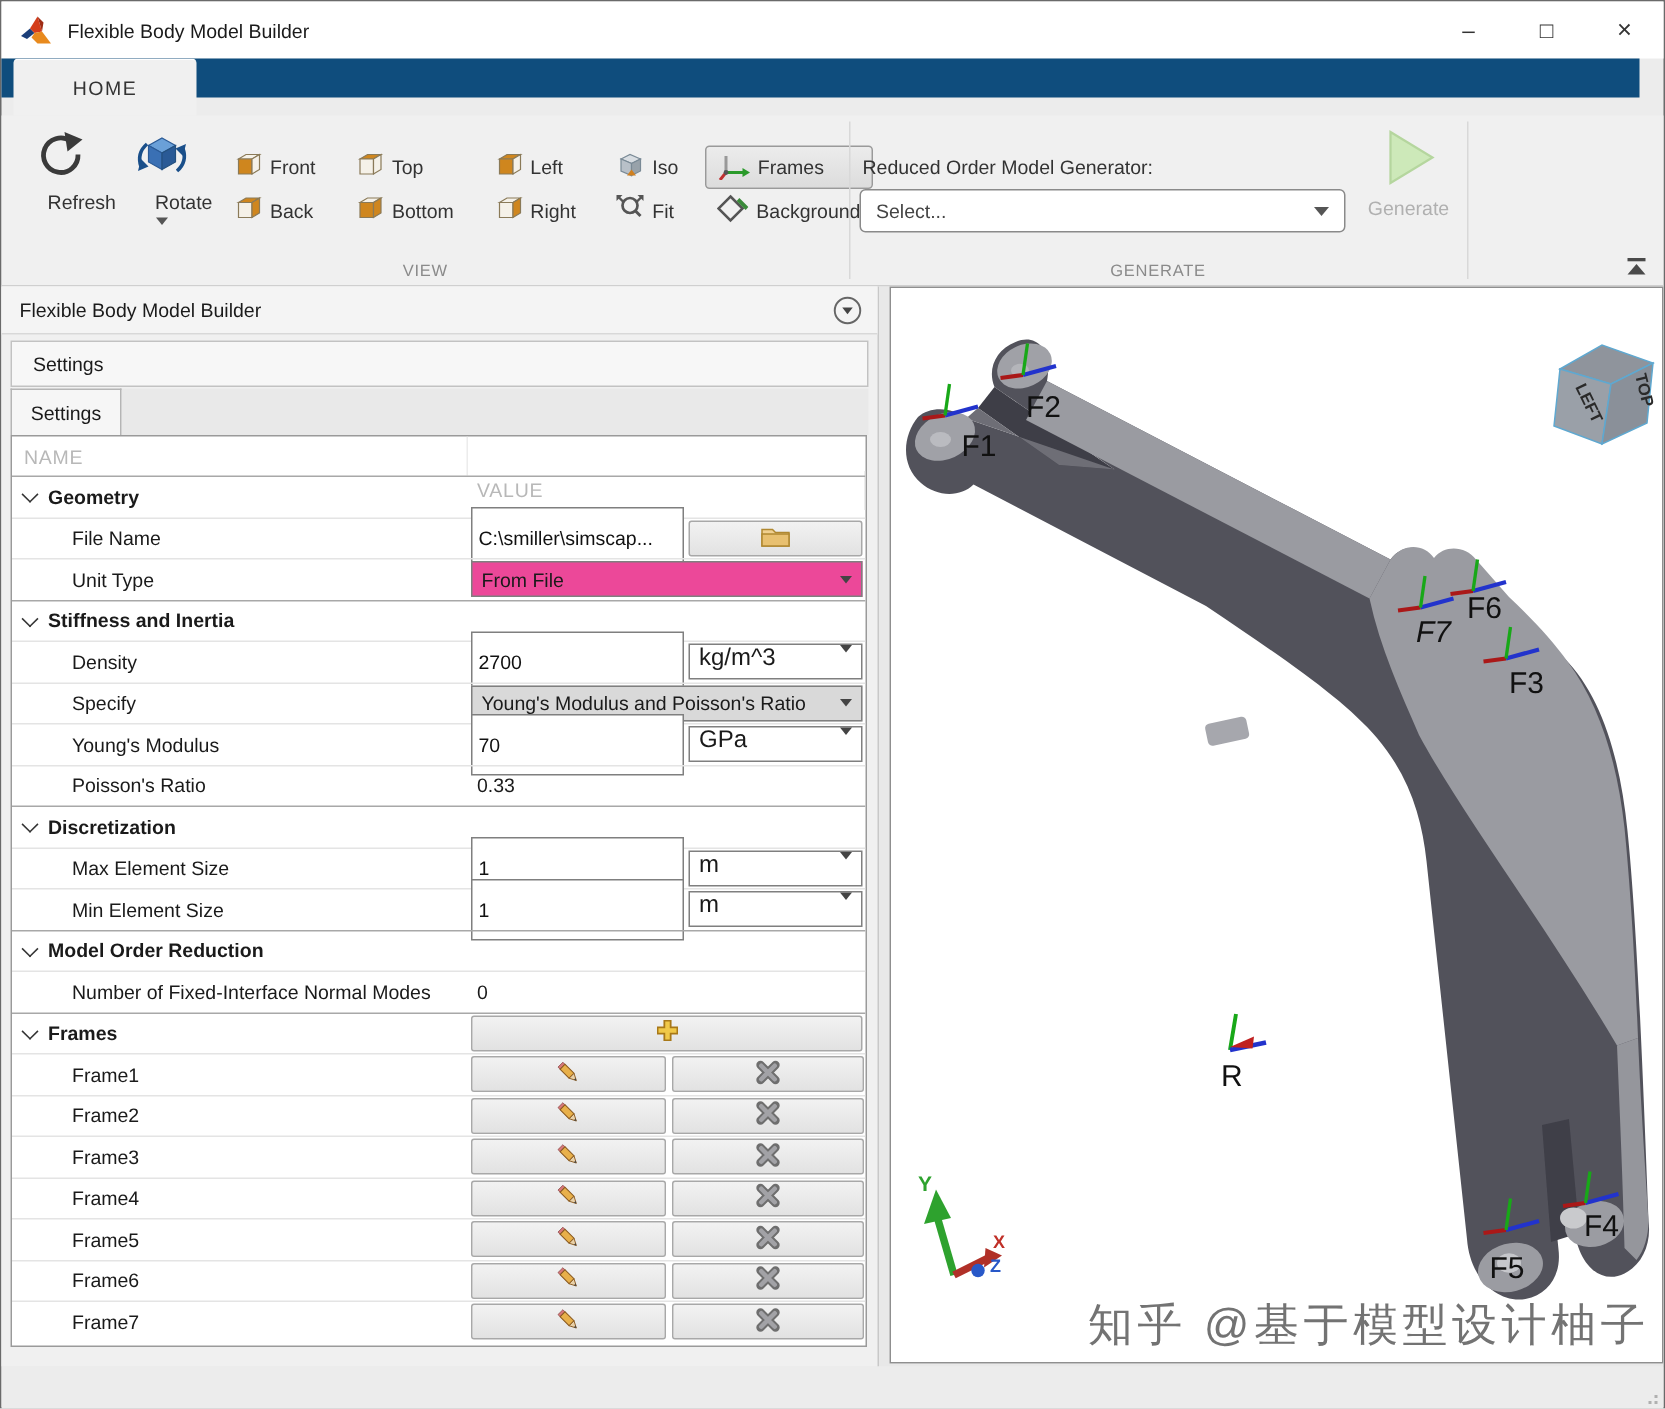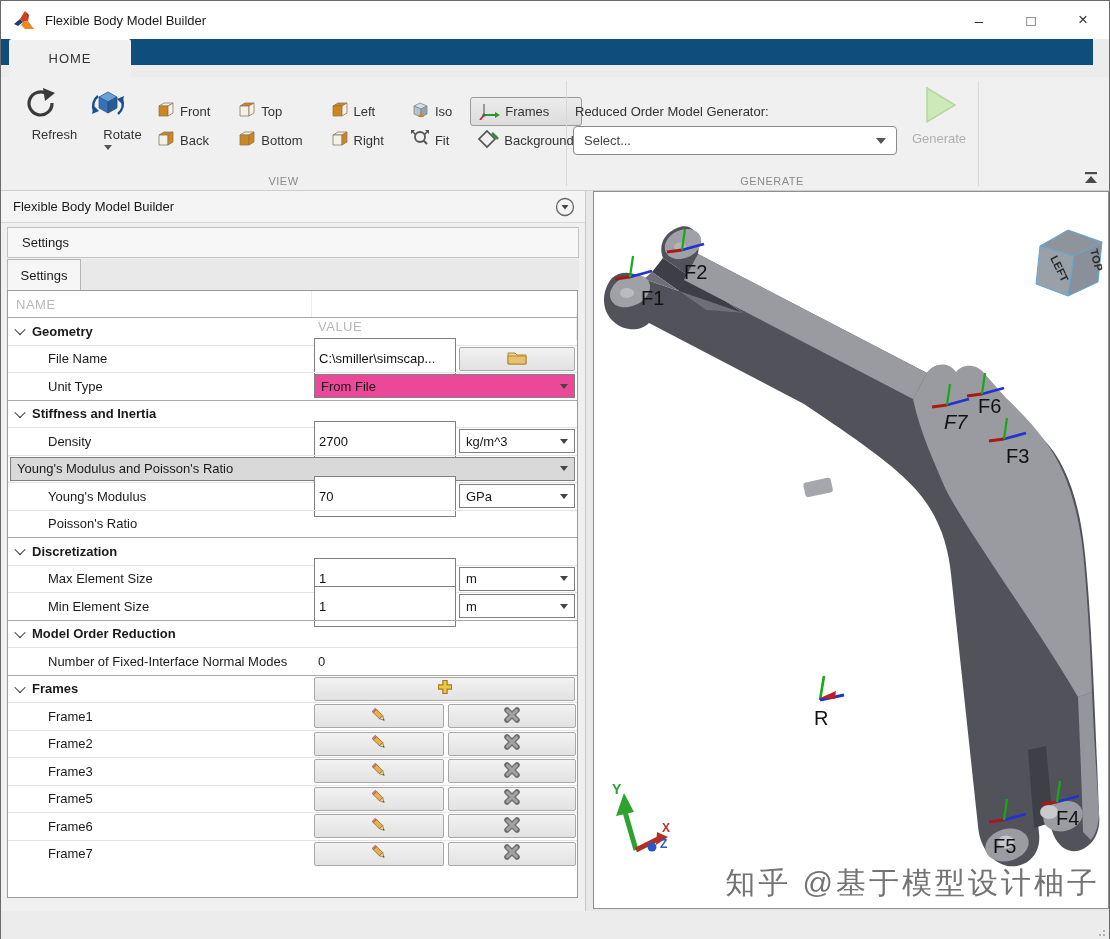--- a/index.html
+++ b/index.html
@@ -54,21 +54,21 @@
   .prow.section:first-of-type { border-top:none; }
   .cell-name { flex:0 0 304px; padding-left:40px; font-size:13px; color:#1a1a1a; display:flex; align-items:center; height:100%; }
   .prow.head .cell-name, .prow.head .cell-val { color:#b8b8b8; border-right:1px solid #ececec; }
   .prow.head .cell-name { padding-left:8px; }
   .prow.section .cell-name { padding-left:22px; flex:0 0 100%; }
   .cell-val { flex:1 1 auto; height:100%; display:flex; align-items:center; padding:0 2px; font-size:13px; color:#1a1a1a; position:relative; }
   .chev { width:8px; height:8px; border-left:1.6px solid #333; border-bottom:1.6px solid #333; transform:rotate(-45deg) translate(1px,-1px); margin-right:8px; margin-left:-14px; flex:0 0 auto; }
   .txt-input { height:41px; background:#fff; border:1px solid #7f7f7f; display:flex; align-items:center; padding:0 4px; font-size:13px; color:#111; overflow:hidden; white-space:nowrap; }
   .w-input { width:142px; }
   .btn-box { height:24px; background:linear-gradient(#f2f2f2,#e2e2e2); border:1px solid #a8a8a8; border-radius:2px; display:flex; align-items:center; justify-content:center; cursor:default; }
-  .unit-dd { flex:1 1 auto; margin-left:3px; height:24px; border:1px solid #7f7f7f; background:#fff; display:flex; align-items:center; padding:0 6px; font-size:13px; }
+  .unit-dd { flex:1 1 auto; margin-left:3px; height:24px; border:1px solid #7f7f7f; background:#fff; display:flex; padding:0 6px; font-size:16px; }
   .unit-dd .dd-caret, .full-dd .dd-caret { margin-left:auto; border-top-color:#444; border-left-width:4px; border-right-width:4px; border-top-width:5px; }
   .full-dd { flex:1 1 auto; height:24px; border:1px solid #7f7f7f; background:#ec4899; display:flex; align-items:center; padding:0 6px; font-size:13px; }
   .full-dd.gray { background:#d9d9d9; }
   .plain-val { padding-left:4px; }
 
   
   .viewport { position:absolute; left:592px; top:0; width:516px; height:718px; background:#fff; border:1px solid #8f8f8f; }
   .vp-label { position:absolute; font-size:20px; color:#111; line-height:1; pointer-events:none; }
   .watermark { position:absolute; right:8px; bottom:4px; font-size:30px; color:#737373; letter-spacing:3px; font-family:sans-serif; white-space:nowrap; }
 
@@ -289,39 +289,43 @@
             <div class="cell-name">Density</div>
             <div class="cell-val">
               <div class="txt-input w-input">2700</div>
              <div class="unit-dd">
                 <span>kg/m^3</span>
                 <span class="dd-caret"></span>
               </div>
             </div>
           </div>
           <div class="prow">
+            <div class="cell-name">Specify</div>
             <div class="cell-val">
               <div class="full-dd gray">
                 <span>Young's Modulus and Poisson's Ratio</span>
                 <span class="dd-caret"></span>
               </div>
             </div>
           </div>
           <div class="prow">
             <div class="cell-name">Young's Modulus</div>
             <div class="cell-val">
               <div class="txt-input w-input">70</div>
              <div class="unit-dd">
                 <span>GPa</span>
                 <span class="dd-caret"></span>
               </div>
             </div>
           </div>
           <div class="prow">
             <div class="cell-name">Poisson's Ratio</div>
+            <div class="cell-val">
+              <span class="plain-val">0.33</span>
+            </div>
           </div>
           <div class="prow section">
             <div class="cell-name"><span class="chev"></span>Discretization</div>
           </div>
           <div class="prow">
             <div class="cell-name">Max Element Size</div>
             <div class="cell-val">
               <div class="txt-input w-input">1</div>
              <div class="unit-dd">
                 <span>m</span>
@@ -396,20 +400,41 @@
              <div class="btn-box" style="width:128px; margin-left:4px;">
                 <span><svg width="18" height="18" viewBox="0 0 18 18">
       <path d="M4 4 L14 14 M14 4 L4 14" stroke="#6e6e6e" stroke-width="5.6" stroke-linecap="round"></path>
       <path d="M4.5 4.5 L13.5 13.5 M13.5 4.5 L4.5 13.5" stroke="#a2a2a6" stroke-width="3" stroke-linecap="round"></path>
                   </svg></span>
               </div>
             </div>
           </div>
           <div class="prow">
             <div class="cell-name">Frame3</div>
+            <div class="cell-val">
+              <div class="btn-box" style="width:130px;">
+                <span><svg width="18" height="18" viewBox="0 0 18 18">
+                    <g transform="rotate(45 9 9)">
+      <rect x="1.5" y="6.8" width="2" height="4.6" fill="#d87878" stroke="#8a4a4a" stroke-width="0.5"></rect>
+      <rect x="3.5" y="6.8" width="8.5" height="4.6" fill="#e8b04a" stroke="#8a5a20" stroke-width="0.7"></rect>
+      <polygon points="12,6.8 16.5,9.1 12,11.4" fill="#e8d0a8" stroke="#8a5a20" stroke-width="0.6"></polygon>
+      <polygon points="15,8.3 16.5,9.1 15,9.9" fill="#444"></polygon>
+                    </g>
+                  </svg></span>
+              </div>
+             <div class="btn-box" style="width:128px; margin-left:4px;">
+                <span><svg width="18" height="18" viewBox="0 0 18 18">
+      <path d="M4 4 L14 14 M14 4 L4 14" stroke="#6e6e6e" stroke-width="5.6" stroke-linecap="round"></path>
+      <path d="M4.5 4.5 L13.5 13.5 M13.5 4.5 L4.5 13.5" stroke="#a2a2a6" stroke-width="3" stroke-linecap="round"></path>
+                  </svg></span>
+              </div>
+            </div>
+          </div>
+          <div class="prow">
+            <div class="cell-name">Frame4</div>
             <div class="cell-val">
               <div class="btn-box" style="width:130px;">
                 <span><svg width="18" height="18" viewBox="0 0 18 18">
                     <g transform="rotate(45 9 9)">
       <rect x="1.5" y="6.8" width="2" height="4.6" fill="#d87878" stroke="#8a4a4a" stroke-width="0.5"></rect>
       <rect x="3.5" y="6.8" width="8.5" height="4.6" fill="#e8b04a" stroke="#8a5a20" stroke-width="0.7"></rect>
       <polygon points="12,6.8 16.5,9.1 12,11.4" fill="#e8d0a8" stroke="#8a5a20" stroke-width="0.6"></polygon>
       <polygon points="15,8.3 16.5,9.1 15,9.9" fill="#444"></polygon>
                     </g>
                   </svg></span>

